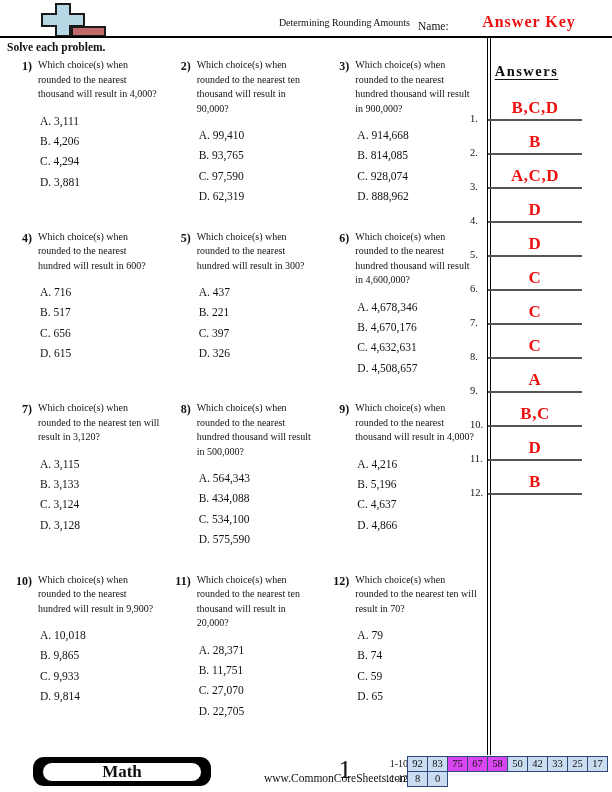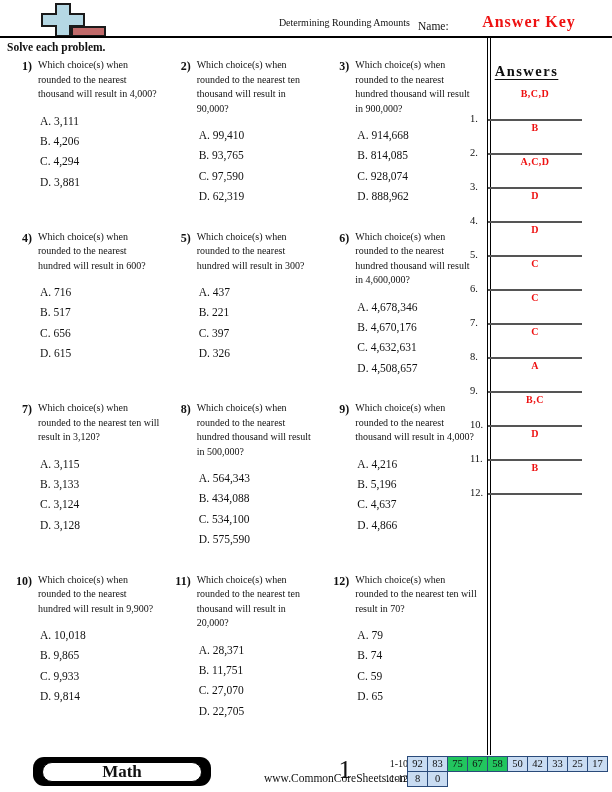--- a/index.html
+++ b/index.html
@@ -37,37 +37,37 @@
   .choices{list-style:none;margin:9px 0 0 2px;padding:0;font-size:11.5px;line-height:1.78;}
 
   
   .answers-panel{position:absolute;left:468px;top:40px;width:117px;margin-top:23px;}
   .answers-title{text-align:center;font-size:14.5px;font-weight:bold;letter-spacing:1.5px;
     text-decoration:underline;text-underline-offset:3px;}
   .ans-list{margin-top:14px;}
   .ans-item{position:relative;height:34px;}
   .ans-num{position:absolute;left:2px;bottom:4px;font-size:10.5px;}
   .ans-line{position:absolute;left:20px;right:3px;bottom:7px;border-bottom:2px solid #555;text-align:center;}
-  .ans-val{display:inline-block;color:var(--accent-red);font-weight:bold;font-size:10px;
-    letter-spacing:0.5px;padding-bottom:19px;line-height:1.2;}
+  .ans-val{display:inline-block;color:var(--accent-red);font-weight:bold;font-size:17px;
+    letter-spacing:0.5px;padding-bottom:1px;line-height:1.2;}
 
   
   .footer{position:absolute;left:0;top:753px;width:612px;height:39px;}
   .math-badge{position:absolute;left:33px;top:4px;width:178px;height:29px;background:#000;
     border-radius:11px;display:flex;align-items:center;justify-content:center;}
   .math-pill{background:#fff;border:1.5px solid #000;border-radius:12px;width:160px;height:20px;
     display:flex;align-items:center;justify-content:center;font-weight:bold;font-size:17px;line-height:1;}
   .website{position:absolute;left:216px;top:19px;font-size:11.5px;margin-left:48px;}
   .page-num{position:absolute;left:300px;top:2px;width:90px;text-align:center;font-size:26px;}
   .score-table{position:absolute;right:4px;top:3px;}
   .score-row{display:flex;height:16px;margin-top:-1px;}
   .score-row:first-child{margin-top:0;}
   .score-label{width:37px;text-align:right;padding-right:0;font-size:10px;line-height:16px;flex:none;}
   .score-cell{width:21px;margin-left:-1px;border:1px solid var(--cell-border);
-    font-size:10.5px;text-align:center;line-height:14px;background:#22c55e;flex:none;}
+    font-size:10.5px;text-align:center;line-height:14px;background:#d946ef;flex:none;}
   .score-cell.hl{background:var(--cell-blue);}
 </style>
 </head>
 <body>
 
 <div class="logo">
   <svg width="72" height="35" viewBox="0 0 72 35">
     <path d="M20,1 h14 v10 h14 v12 h-14 v10 h-14 v-10 h-14 v-12 h14 z" fill="#b5d8e4" stroke="#1a1a1a" stroke-width="2"></path>
     <rect x="36" y="24" width="33" height="9" fill="#c06a6a" stroke="#1a1a1a" stroke-width="2"></rect>
   </svg>

